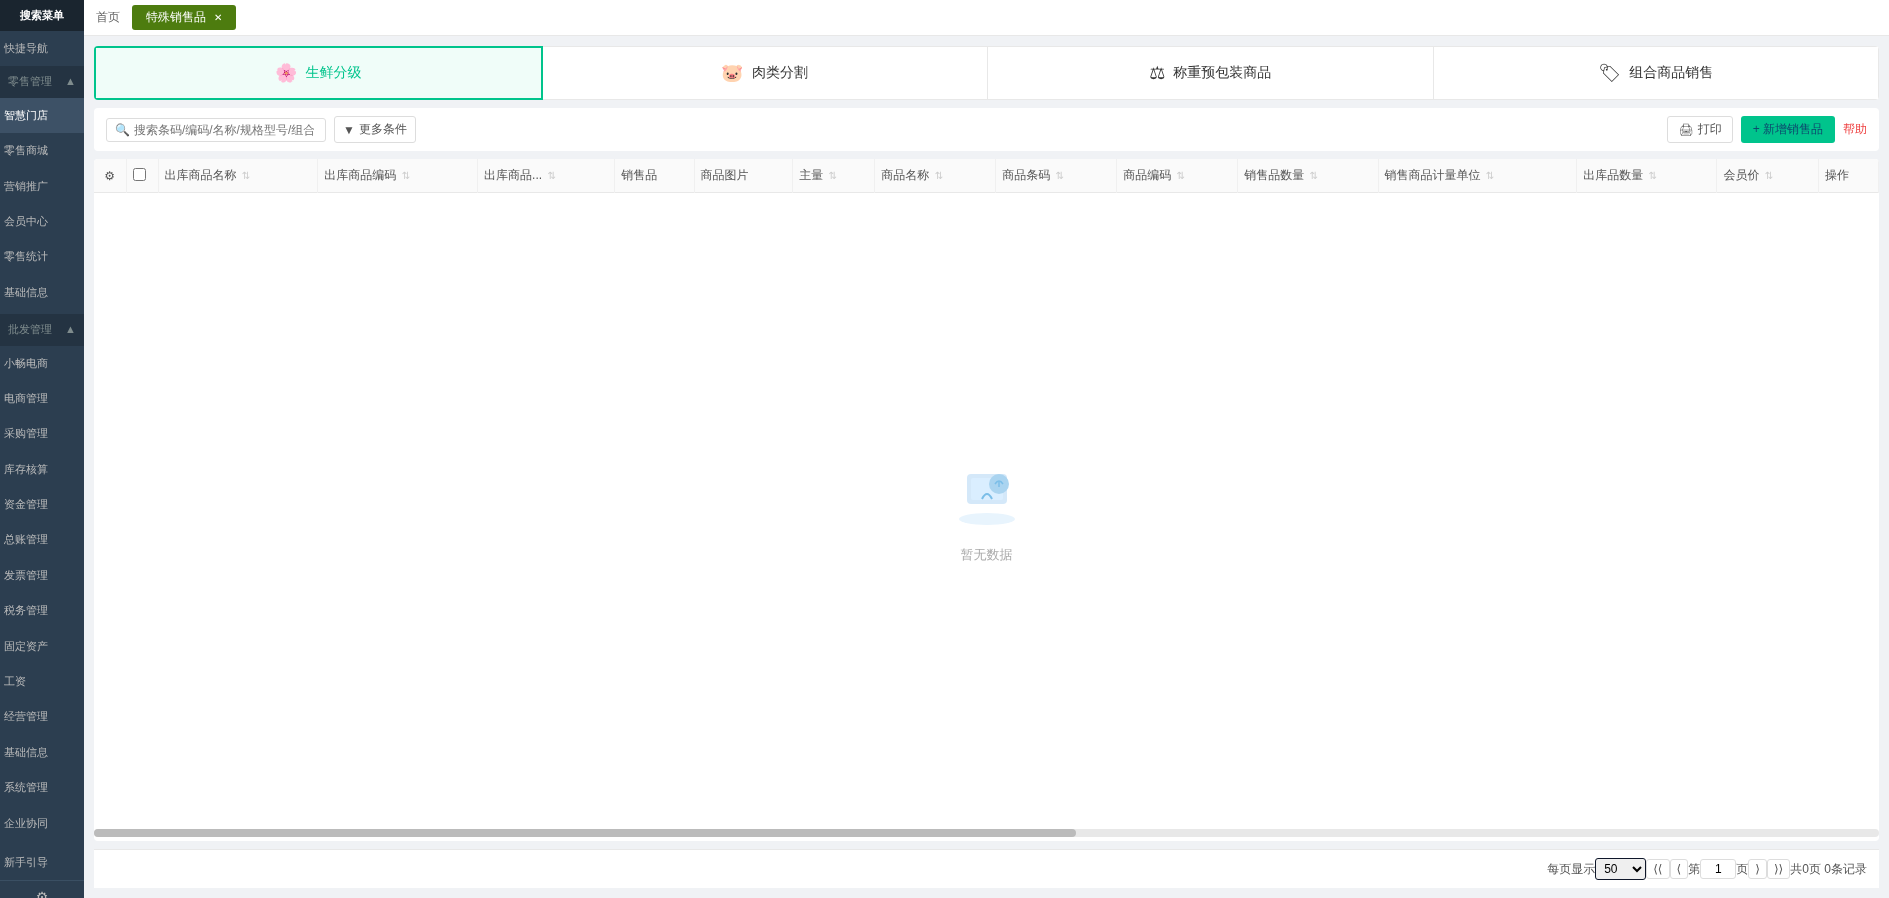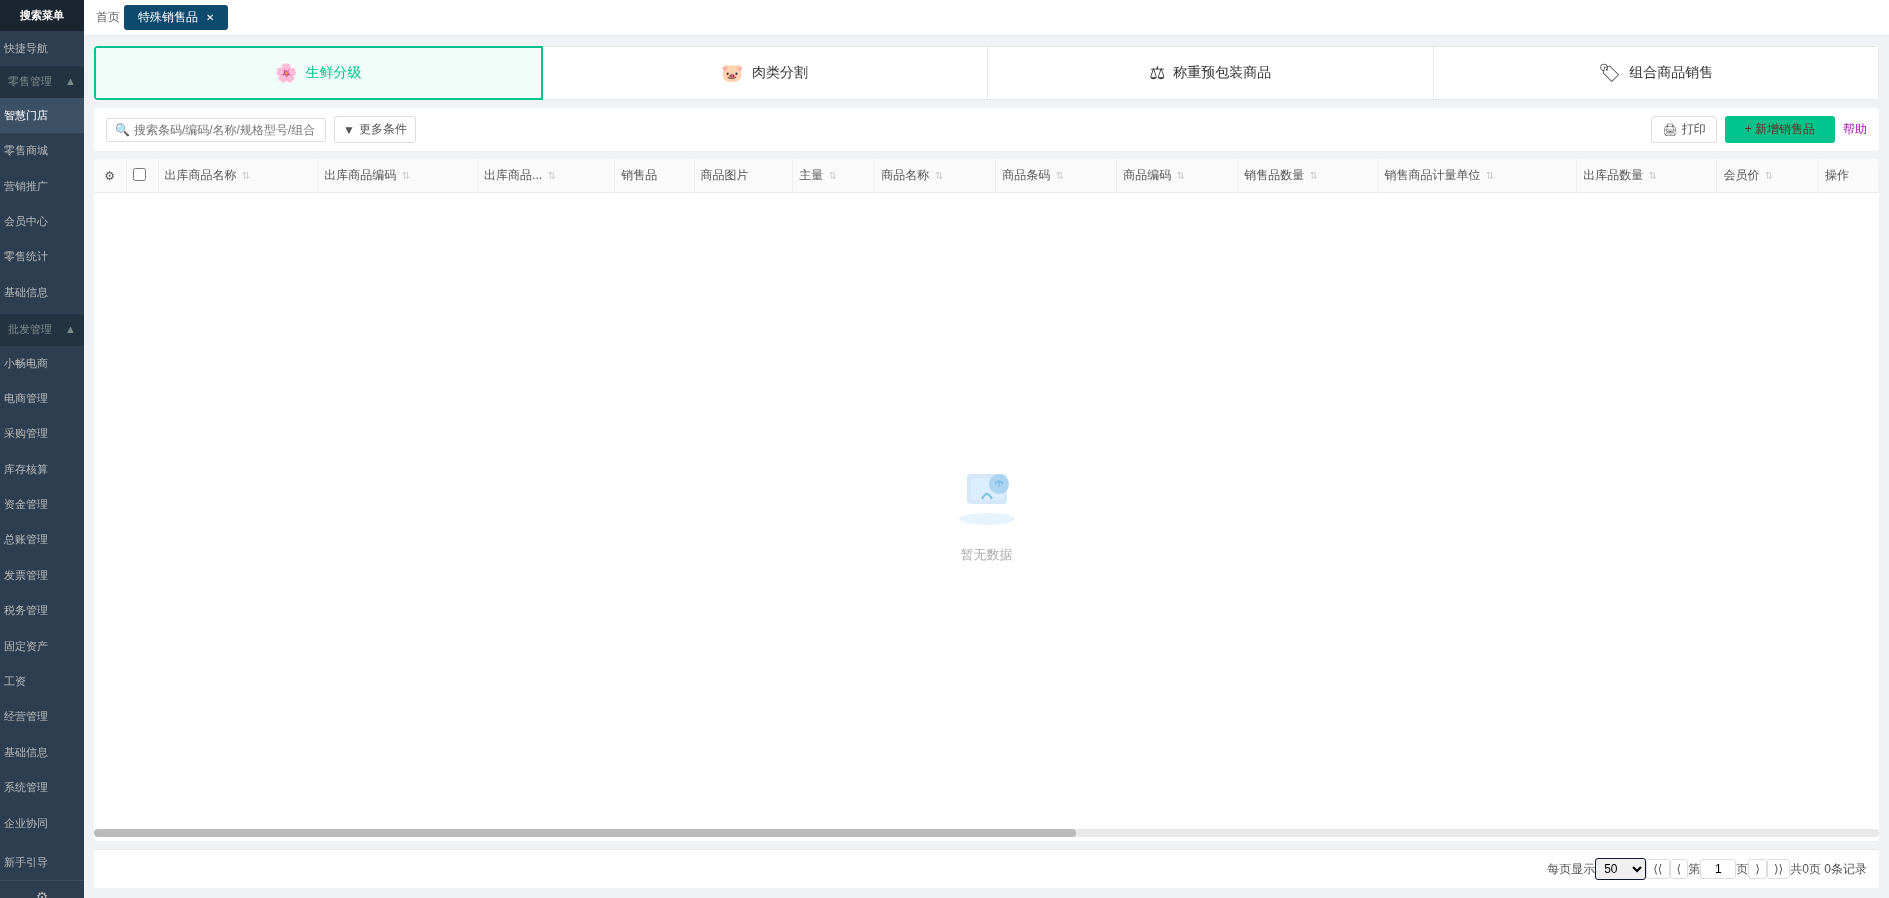--- a/index.html
+++ b/index.html
@@ -70,29 +70,29 @@
     }
 
     
     .topbar {
       background: #fff;
       border-bottom: 1px solid #e8e8e8;
       padding: 0 12px;
       display: flex;
       align-items: center;
       height: 36px;
-      gap: 4px;
+      gap: 12px;
     }
     .topbar-home {
       color: #666;
       font-size: 12px;
       cursor: pointer;
     }
     .topbar-tab {
-      background: #0c4a6e;
+      background: #4d7c0f;
       color: #fff;
       padding: 4px 14px;
       border-radius: 3px;
       font-size: 12px;
       cursor: pointer;
       display: flex;
       align-items: center;
       gap: 4px;
     }
     .topbar-tab .close-x {
@@ -196,32 +196,32 @@
       color: #555;
       cursor: pointer;
       font-size: 12px;
       border: 1px solid #ddd;
       border-radius: 3px;
       padding: 4px 10px;
       background: #fff;
     }
     .add-btn {
       background: #00c48c;
-      color: #7f1d1d;
+      color: #0c4a6e;
       border: none;
       border-radius: 3px;
-      padding: 5px 20px;
+      padding: 5px 12px;
       font-size: 12px;
       cursor: pointer;
       display: flex;
       align-items: center;
       gap: 4px;
     }
     .help-btn {
-      color: #a21caf;
+      color: #ef4444;
       cursor: pointer;
       font-size: 12px;
     }
 
     
     .table-container {
       background: #fff;
       border-radius: 4px;
       flex: 1;
       overflow: auto;

